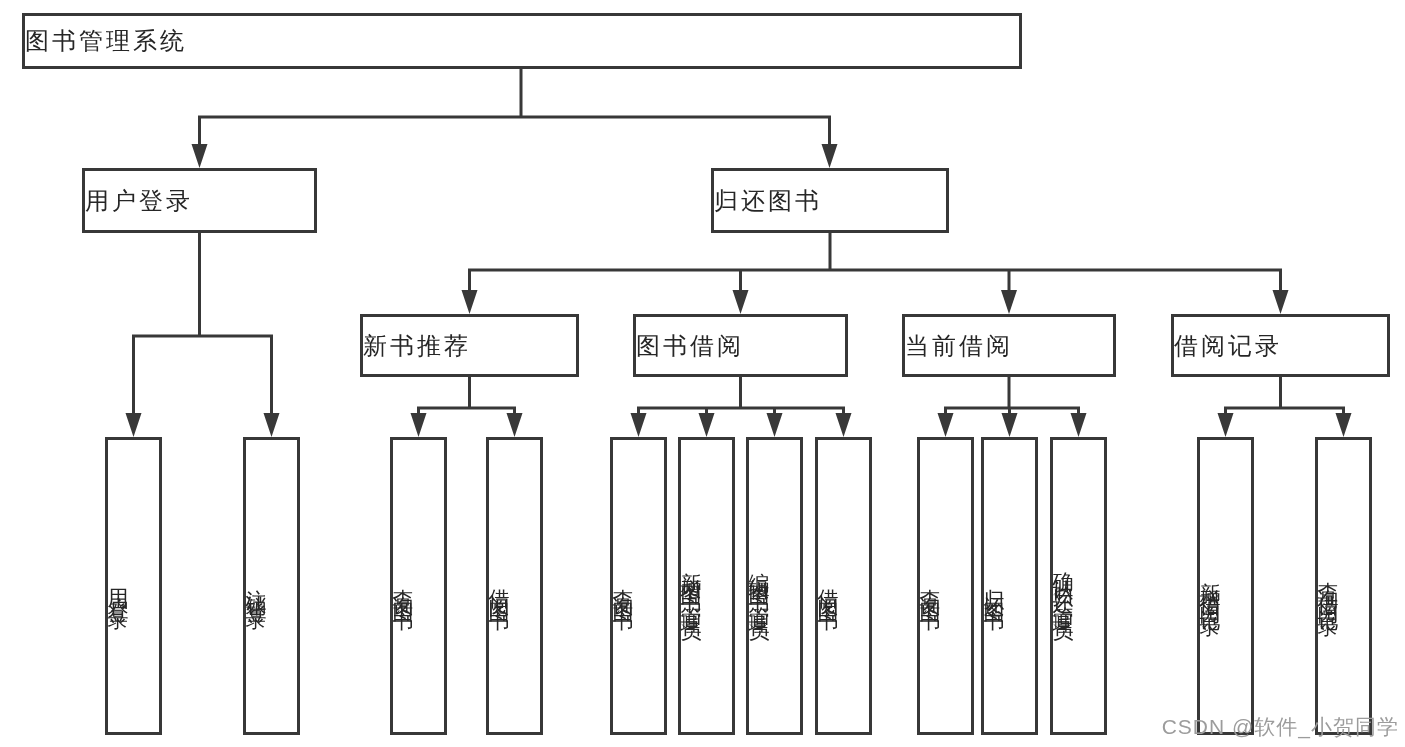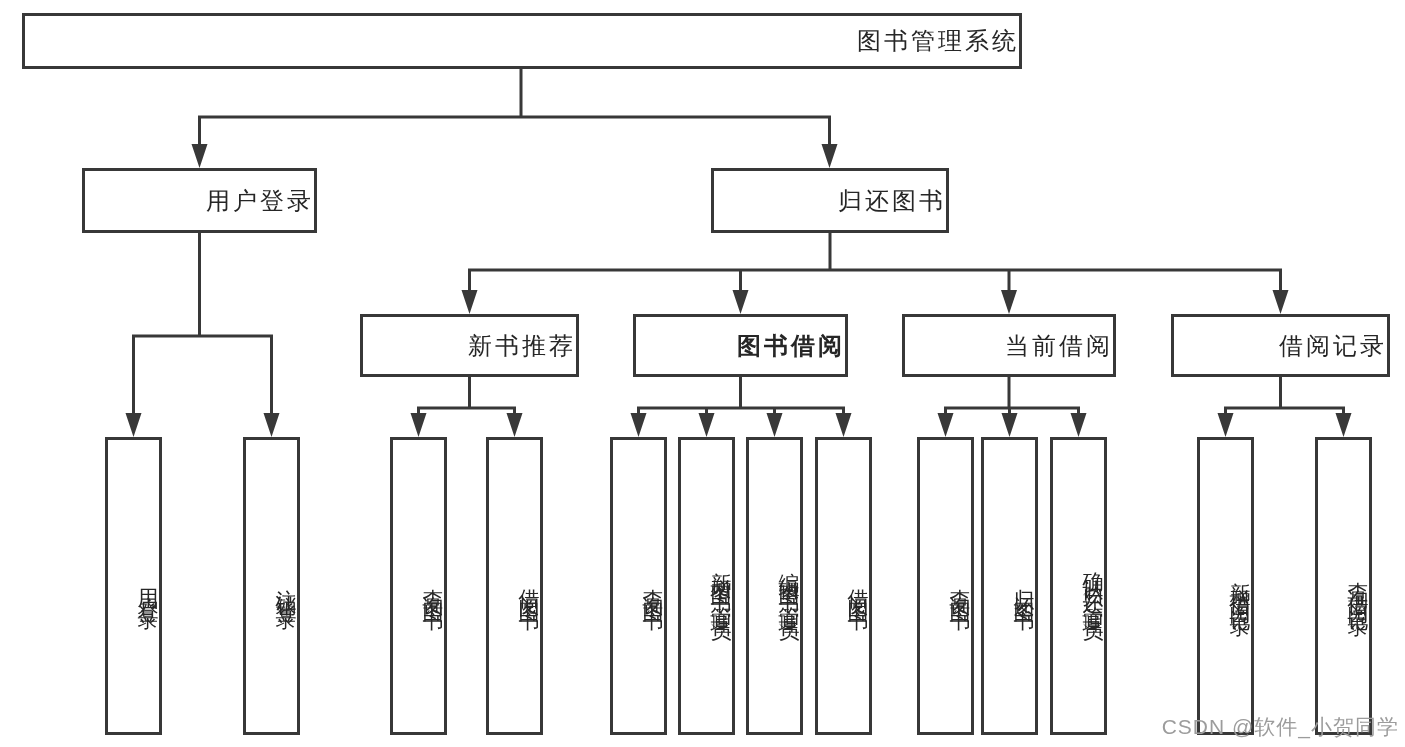--- a/index.html
+++ b/index.html
@@ -11,38 +11,38 @@
     overflow:hidden;
   }
   .wires{position:absolute;left:0;top:0;width:1405px;height:747px;}
   .wires .spine{stroke:var(--line,#383838);stroke-width:3;fill:none;stroke-linecap:square;}
   .wires .head{fill:var(--line,#383838);stroke:none;}
   .node{
     position:absolute;
     box-sizing:border-box;
     border:3px solid var(--line,#383838);
     background:#fff;
-    display:flex;align-items:center;justify-content:flex-end;
+    display:flex;align-items:center;justify-content:flex-start;
     color:var(--text,#262626);
   }
   .node.h span{font-size:24px;letter-spacing:3px;white-space:nowrap;}
   .node.v span{
     writing-mode:vertical-rl;
     text-orientation:mixed;
     font-size:21px;
     letter-spacing:7px;
     line-height:1;
     white-space:nowrap;
   }
   
   .n-root{left:22px;top:13px;width:1000px;height:56px;}
   .n-user-login{left:82px;top:168px;width:235px;height:65px;}
   .n-book-mgmt{left:711px;top:168px;width:238px;height:65px;}
-  .n-new-book{left:360px;top:314px;width:219px;height:63px;padding-left:12px;}
-  .n-book-borrow{left:633px;top:314px;width:215px;height:63px;font-weight:bold;}
+  .n-new-book{left:360px;top:314px;width:219px;height:63px;}
+  .n-book-borrow{left:633px;top:314px;width:215px;height:63px;}
   .n-current-borrow{left:902px;top:314px;width:214px;height:63px;}
   .n-borrow-record{left:1171px;top:314px;width:219px;height:63px;}
   
   .leaf{top:437px;width:57px;height:298px;}
   .n-l1{left:105px;} .n-l2{left:243px;}
   .n-l3{left:390px;} .n-l4{left:486px;}
   .n-l5{left:610px;} .n-l6{left:678px;} .n-l7{left:746px;} .n-l8{left:815px;}
   .n-l9{left:917px;} .n-l10{left:981px;} .n-l11{left:1050px;}
   .n-l12{left:1197px;} .n-l13{left:1315px;}
   .watermark{

